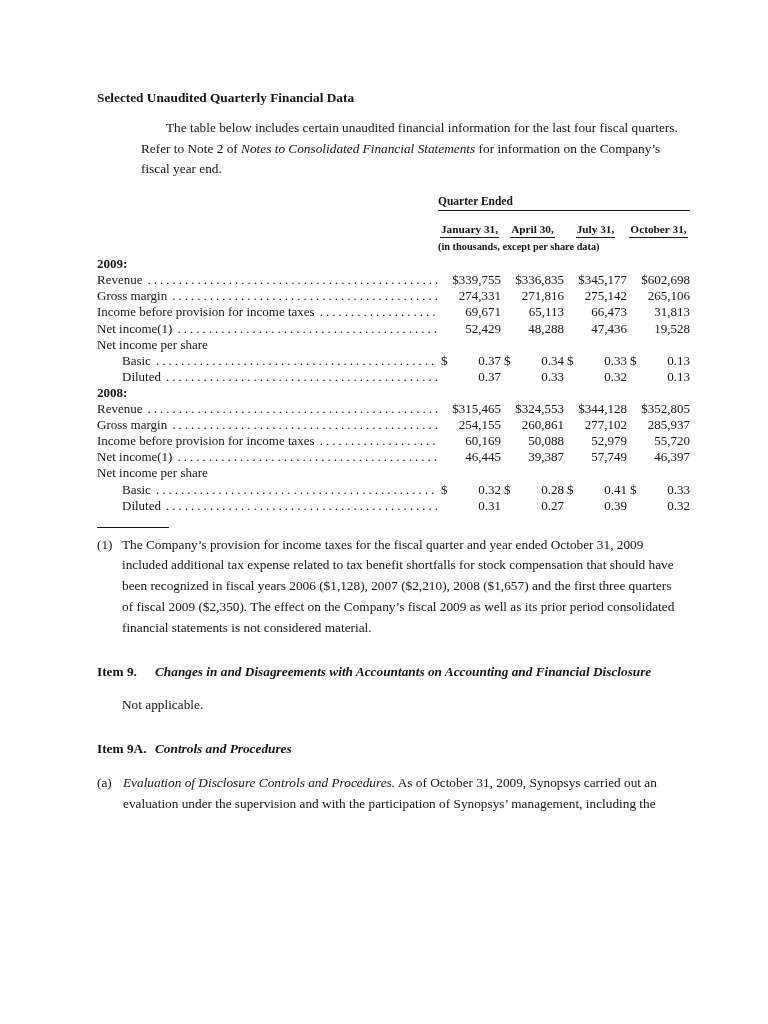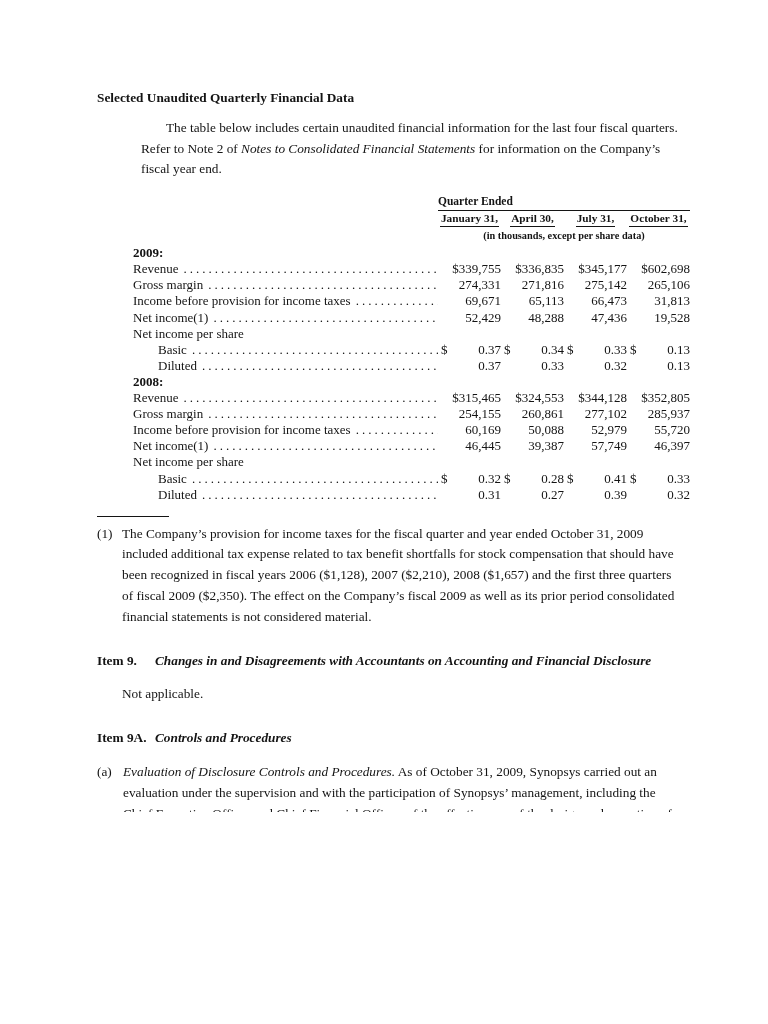--- a/index.html
+++ b/index.html
@@ -22,33 +22,33 @@
 
   
   .fintable { margin-top: 15px; }
   .thead { display: flex; }
   .thead-spacer { flex: 1; }
   .thead-cols { width: 252px; }
   .group-header {
     font-weight: bold; font-size: 11.5px; line-height: 13px;
     text-align: left; border-bottom: 1px solid #141414; padding-bottom: 2px;
   }
-  .colrow { display: flex; margin-top: 0; justify-content: space-between; }
+  .colrow { display: flex; margin-top: 11px; justify-content: space-between; }
   .colcell { width: 63px; text-align: center; font-weight: bold; font-size: 11.3px; line-height: 14px; }
   .colcell .ul { display: inline-block; border-bottom: 1px solid #141414; padding: 0 1px 1px; white-space: nowrap; }
   .units-note {
     font-weight: bold; font-size: 10.3px; line-height: 13px;
-    text-align: center; margin-top: 2px; white-space: nowrap;
+    text-align: left; margin-top: 2px; white-space: nowrap;
   }
   .tbody { margin-top: 3px; }
   .trow { display: flex; align-items: baseline; font-size: 13px; line-height: 16.1px; }
   .trow.section .tlabel { font-weight: bold; }
   .trow.ind1 .labcell { padding-left: 25px; }
   .labcell { flex: 1; min-width: 0; display: flex; align-items: baseline; overflow: hidden; }
-  .tlabel { white-space: nowrap; margin-left: 36px; }
+  .tlabel { white-space: nowrap; }
   .dots {
     flex: 1; min-width: 0; overflow: hidden; white-space: nowrap;
     letter-spacing: 3px; padding-left: 5px; padding-right: 4px;
   }
   .num { width: 63px; flex: none; display: flex; justify-content: flex-end; white-space: nowrap; }
   .num.withcur { justify-content: space-between; padding-left: 3px; box-sizing: border-box; }
 
   
   .footnote-rule { width: 72px; border-top: 1px solid #141414; margin: 13px 0 7px; }
   .footnote { display: flex; }

